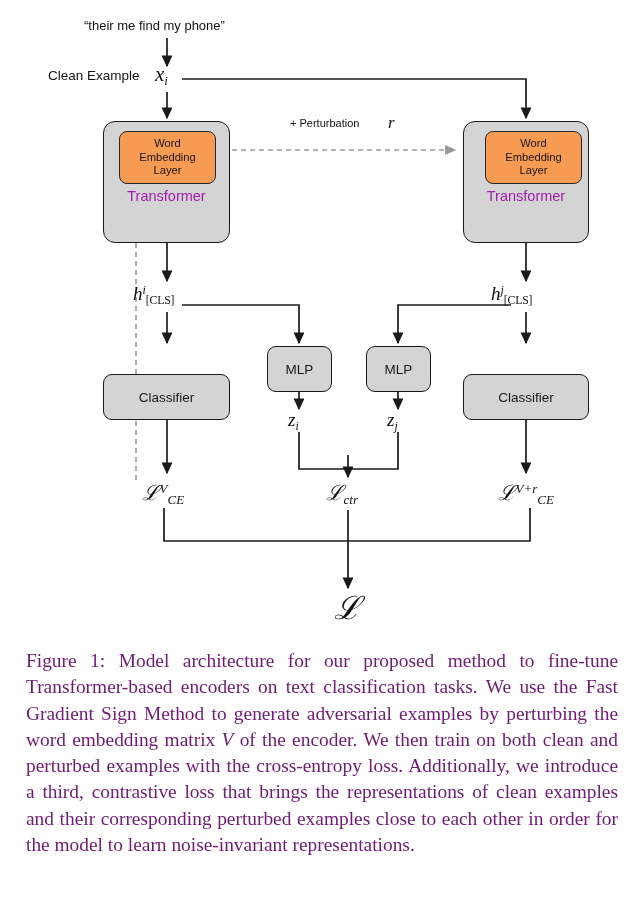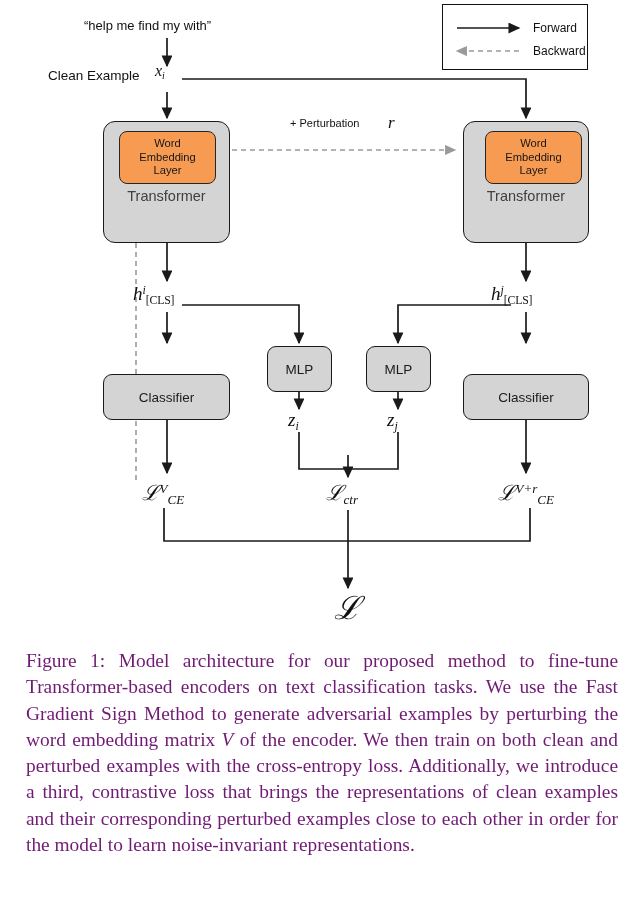--- a/index.html
+++ b/index.html
@@ -41,21 +41,21 @@
     align-items: flex-start;
     justify-content: center;
     border-radius: 12px;
   }
   .encoder-label {
     position: absolute;
     left: 0; right: 0;
     top: 66px;
     text-align: center;
     font-size: 14.5px;
-    color: #404040;
+    color: #a21caf;
   }
   .emb {
     position: absolute;
     box-sizing: border-box;
     background: #f79b52;
     border: 1.6px solid #262626;
     border-radius: 8px;
     display: flex;
     flex-direction: column;
     align-items: center;
@@ -181,34 +181,26 @@
 
     <g stroke="#9a9a9a" stroke-width="1.6" fill="none" stroke-dasharray="5,4">
 
       <line x1="232" y1="150" x2="455" y2="150" marker-end="url(#ahg)"></line>
 
       <path d="M136,480 L136,396" marker-end="url(#ahg)"></path>
       <path d="M136,392 L136,180" marker-end="url(#ahg)"></path>
     </g>
   </svg>
 
-  <div id="legend">
-    <svg width="146" height="66">
-      <line x1="14" y1="23" x2="76" y2="23" stroke="#1a1a1a" stroke-width="1.7" marker-end="url(#ah)"></line>
-      <line x1="76" y1="46" x2="14" y2="46" stroke="#9a9a9a" stroke-width="1.6" stroke-dasharray="5,4" marker-end="url(#ahg)"></line>
-    </svg>
-    <div class="lbl legtxt" style="left:90px; top:16px;">Forward</div>
-    <div class="lbl legtxt" style="left:90px; top:39px;">Backward</div>
-  </div>
-
-  <div class="lbl quote" style="left:84px; top:18px;">“help me find my with”</div>
+
+  <div class="lbl quote" style="left:84px; top:18px;">“their me find my phone”</div>
 
   <div class="lbl clean" style="left:48px; top:68px;">Clean Example</div>
 
-  <div class="math" style="left:155px; top:62px; font-size:16px;">
+  <div class="math" style="left:155px; top:62px; font-size:21px;">
     <span>x</span><sub>i</sub>
   </div>
 
   <div class="lbl perturb" style="left:290px; top:117px;">+ Perturbation</div>
   <div class="math" style="left:388px; top:113px; font-size:17px;">r</div>
 
   <div class="box encoder" style="left:103px; top:121px; width:127px; height:122px;">
     <div class="emb" style="left:15px; top:9px; width:97px; height:53px;">
       <span>Word</span>
       <span>Embedding</span>

